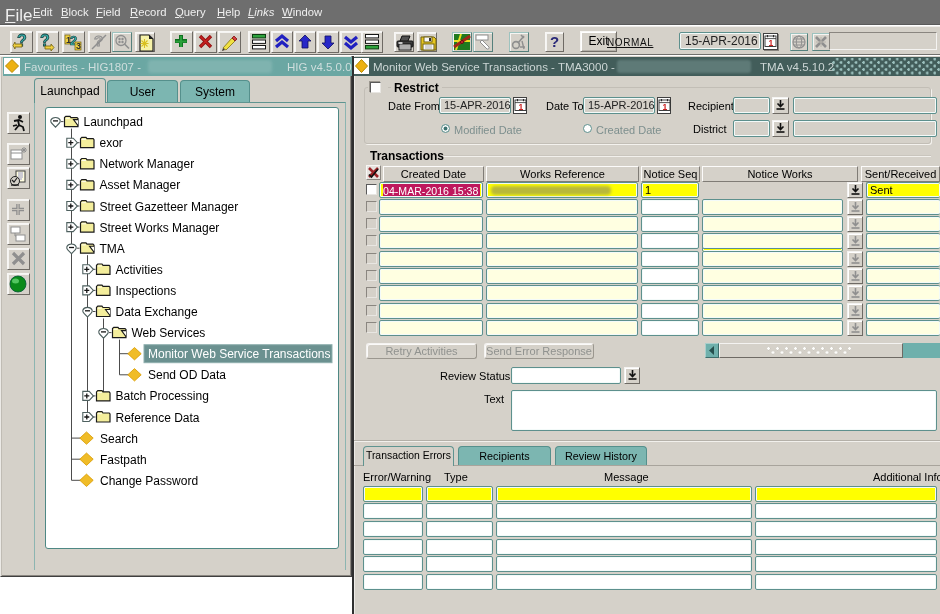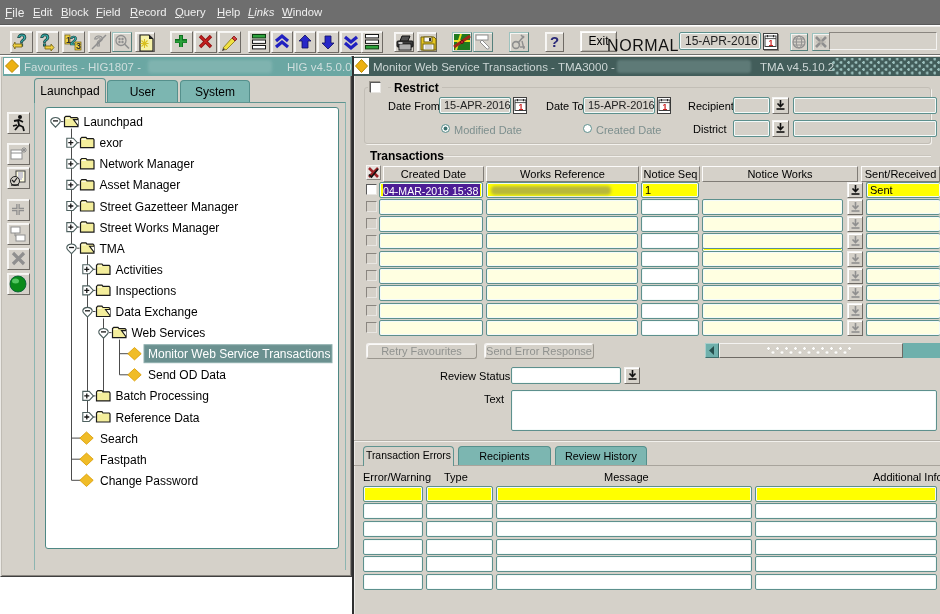--- a/index.html
+++ b/index.html
@@ -9,21 +9,21 @@
 .hdr{position:absolute;background:#d5d1c9;border:1px solid;border-color:#fcfbfa #807c76 #807c76 #fcfbfa;text-align:center;font-size:11px;line-height:14px;overflow:hidden;white-space:nowrap;}
 .lbl{position:absolute;white-space:nowrap;}
 .cb{position:absolute;width:11px;height:11px;background:#fff;border:1px solid;border-color:#5a5a5a #e8e6e2 #e8e6e2 #5a5a5a;box-shadow:-1px -1px 0 #9a968e;}
 .tabA{position:absolute;background:#d5d1c9;border:1px solid #5f9490;border-bottom:none;border-radius:4px 4px 0 0;text-align:center;white-space:nowrap;overflow:hidden;}
 .tabI{position:absolute;background:#7cb6b1;border:1px solid #55908c;border-bottom:none;border-radius:4px 4px 0 0;text-align:center;white-space:nowrap;overflow:hidden;}
 .lov{position:absolute;background:#d5d1c9;border:1px solid;border-color:#f4f3f1 #6e6a64 #6e6a64 #f4f3f1;box-shadow:inset 1px 1px 0 #fff;}
 svg{position:absolute;top:0;left:0;}
 </style></head><body>
 
 <div class="abs" style="left:0;top:0;width:940px;height:25px;background:#6e6e6e;border-bottom:1px solid #5a5a5a;"></div>
-<div class="lbl" style="left:5px;top:6px;font-size:12px;color:#efefef;"><span style="text-decoration:underline;">F</span>ile</div>
+<div class="lbl" style="left:5px;top:6px;font-size:17px;color:#efefef;"><span style="text-decoration:underline;">F</span>ile</div>
 <div class="lbl" style="left:33px;top:6px;font-size:11.3px;color:#efefef;"><span style="text-decoration:underline;">E</span>dit</div>
 <div class="lbl" style="left:61px;top:6px;font-size:11.3px;color:#efefef;"><span style="text-decoration:underline;">B</span>lock</div>
 <div class="lbl" style="left:96px;top:6px;font-size:11.3px;color:#efefef;"><span style="text-decoration:underline;">F</span>ield</div>
 <div class="lbl" style="left:130px;top:6px;font-size:11.3px;color:#efefef;"><span style="text-decoration:underline;">R</span>ecord</div>
 <div class="lbl" style="left:175px;top:6px;font-size:11.3px;color:#efefef;"><span style="text-decoration:underline;">Q</span>uery</div>
 <div class="lbl" style="left:217px;top:6px;font-size:11.3px;color:#efefef;"><span style="text-decoration:underline;">H</span>elp</div>
 <div class="lbl" style="left:248px;top:6px;font-size:11.3px;color:#efefef;font-style:italic;"><span style="text-decoration:underline;">L</span>inks</div>
 <div class="lbl" style="left:282px;top:6px;font-size:11.3px;color:#efefef;"><span style="text-decoration:underline;">W</span>indow</div>
 <div class="abs" style="left:0;top:26px;width:940px;height:29px;background:#d5d1c9;border-top:1px solid #efedea;border-bottom:1px solid #71706c;"></div>
 <div class="abs" style="left:10px;top:31px;width:23px;height:22px;background:#d5d1c9;border:1px solid;border-color:#f8f7f5 #6e6a64 #6e6a64 #f8f7f5;box-shadow:inset 1px 1px 0 rgba(255,255,255,.75);">
@@ -163,21 +163,21 @@
       <path d="M8 10 L14 3 M11 2 l3 3" stroke="#8f8f8f" stroke-width="1.6"></path>
       <path d="M12 8 l2 8 M10 14 h5" stroke="#8f8f8f" stroke-width="1.4"></path>
     </svg>
   </div>
 <div class="abs" style="left:545px;top:32px;width:19px;height:20px;background:#d5d1c9;border:1px solid;border-color:#f8f7f5 #6e6a64 #6e6a64 #f8f7f5;box-shadow:inset 1px 1px 0 rgba(255,255,255,.75);">
     <svg width="18" height="18" viewBox="0 0 18 18">
       <text x="4" y="14" font-size="15" font-weight="bold" fill="#282878">?</text>
     </svg>
   </div>
 <div class="btn" style="left:580px;top:31px;width:37px;height:21px;font-size:12px;text-align:center;line-height:19px;">Exit</div>
-<div class="lbl" style="left:607px;top:37px;font-size:16px;letter-spacing:0.6px;color:#111;">NORMAL</div>
+<div class="lbl" style="left:607px;top:37px;font-size:10px;letter-spacing:0.6px;color:#111;text-decoration:underline;">NORMAL</div>
 <div class="fld" style="left:679px;top:32px;width:82px;height:18px;background:#d5d1c9;font-size:12px;line-height:16px;padding-left:5px;color:#222;">15-APR-2016</div>
 <div class="abs" style="left:763px;top:33px;width:15px;height:17px;background:#fff;border:1px solid #404040;box-shadow:1px 1px 0 #8a8680;">
     <svg width="13" height="14" viewBox="0 0 13 14">
       <rect x="1" y="2" width="11" height="10.5" fill="#fff" stroke="#2a2a2a" stroke-width="0.9"></rect>
       <path d="M1 4.6 h11" stroke="#2a2a2a" stroke-width="0.8"></path>
       <path d="M3.5 1 v2.2 M9.5 1 v2.2" stroke="#2a2a2a" stroke-width="1.1"></path>
       <text x="4.6" y="11.5" font-size="8.5" font-weight="bold" fill="#cc2222">1</text>
     </svg>
   </div>
 <div class="abs" style="left:790px;top:33px;width:18px;height:18px;background:#d5d1c9;border:1px solid;border-color:#9dc3bf #55807c #55807c #9dc3bf;box-shadow:inset 1px 1px 0 rgba(255,255,255,.75);">
@@ -490,21 +490,21 @@
       <path d="M2 8.5 L4.5 11 L11 3" stroke="#101010" stroke-width="1.6" fill="none"></path>
     </svg>
   </div>
 <div class="hdr" style="left:383px;top:166px;width:101px;height:16px;">Created Date</div>
 <div class="hdr" style="left:486px;top:166px;width:153px;height:16px;">Works Reference</div>
 <div class="hdr" style="left:641px;top:166px;width:59px;height:16px;">Notice Seq</div>
 <div class="hdr" style="left:702px;top:166px;width:156px;height:16px;">Notice Works</div>
 <div class="hdr" style="left:861px;top:166px;width:79px;height:16px;">Sent/Received</div>
 <div class="abs" style="left:366px;top:184px;width:11px;height:11px;background:#fff;border:1px solid;border-color:#5a5a5a #e8e6e2 #e8e6e2 #5a5a5a;"></div>
 <div class="fld" style="left:379px;top:181.5px;width:104px;height:16px;background:#ffff00;">
-    <div style="position:absolute;left:3px;top:1px;bottom:1px;width:97px;background:#4c1d95;color:#fff;font-size:10.6px;line-height:12px;white-space:nowrap;padding:1px 0 0 0;">04-MAR-2016 15:38</div>
+    <div style="position:absolute;left:3px;top:1px;bottom:1px;width:97px;background:#be185d;color:#fff;font-size:10.6px;line-height:12px;white-space:nowrap;padding:1px 0 0 0;">04-MAR-2016 15:38</div>
   </div>
 <div class="fld" style="left:486px;top:181.5px;width:152px;height:16px;background:#ffff00;">
     <div style="position:absolute;left:4px;top:3px;width:120px;height:9px;background:#b8b83a;border-radius:4px;filter:blur(1.5px);"></div>
   </div>
 <div class="fld" style="left:641px;top:181.5px;width:58px;height:16px;background:#ffff00;font-size:11px;line-height:14px;padding-left:3px;">1</div>
 <div class="fld" style="left:702px;top:190px;width:141px;height:16px;background:#ffff00;font-size:11px;line-height:14px;padding-left:18px;margin-top:46px;">Initial Notice</div>
 <div class="lov" style="left:847px;top:181.5px;width:16px;height:16px;">
     <svg width="15" height="14" viewBox="0 0 15 14">
       <path d="M7.5 2 v6 M4.5 5.5 L7.5 8.5 L10.5 5.5" stroke="#101010" stroke-width="1.6" fill="none"></path>
       <path d="M3.5 11 h8" stroke="#101010" stroke-width="1.6"></path>
@@ -600,21 +600,21 @@
 <div class="fld" style="left:486px;top:319.9px;width:152px;height:16px;background:#ffffe1;"></div>
 <div class="fld" style="left:641px;top:319.9px;width:58px;height:16px;background:#fff;"></div>
 <div class="fld" style="left:702px;top:319.9px;width:141px;height:16px;background:#ffffe1;"></div>
 <div class="lov" style="left:847px;top:319.9px;width:16px;height:16px;">
     <svg width="15" height="14" viewBox="0 0 15 14">
       <path d="M7.5 2 v6 M4.5 5.5 L7.5 8.5 L10.5 5.5" stroke="#8f8f8f" stroke-width="1.6" fill="none"></path>
       <path d="M3.5 11 h8" stroke="#8f8f8f" stroke-width="1.6"></path>
     </svg>
   </div>
 <div class="fld" style="left:866px;top:319.9px;width:74px;height:16px;background:#ffffe1;border-right:none;"></div>
-<div class="abs" style="left:366px;top:343px;width:111px;height:16px;text-align:center;line-height:14px;color:#90928f;background:#d5d1c9;border:1px solid;border-color:#f4f3f1 #9b978f #9b978f #f4f3f1;border-radius:3px;box-shadow:inset 1px 1px 0 #fbfaf9;">Retry Favourites</div>
+<div class="abs" style="left:366px;top:343px;width:111px;height:16px;text-align:center;line-height:14px;color:#90928f;background:#d5d1c9;border:1px solid;border-color:#f4f3f1 #9b978f #9b978f #f4f3f1;border-radius:3px;box-shadow:inset 1px 1px 0 #fbfaf9;">Retry Activities</div>
 <div class="abs" style="left:484px;top:343px;width:110px;height:16px;text-align:center;line-height:14px;color:#90928f;background:#d5d1c9;border:1px solid;border-color:#f4f3f1 #9b978f #9b978f #f4f3f1;border-radius:3px;box-shadow:inset 1px 1px 0 #fbfaf9;">Send Error Response</div>
 <div class="abs" style="left:705px;top:343px;width:235px;height:15px;background:#6fb0ac;"></div>
 <div class="abs" style="left:705px;top:343px;width:14px;height:15px;background:#6fb0ac;border:1px solid;border-color:#a8cecb #3d6d6a #3d6d6a #a8cecb;">
     <svg width="12" height="13">
       <path d="M8 2 L3 6.5 L8 11 Z" fill="#26504e"></path>
     </svg>
   </div>
 <div class="abs" style="left:719px;top:343px;width:184px;height:15px;background:#d5d1c9;border:1px solid;border-color:#f4f3f1 #6e6a64 #6e6a64 #f4f3f1;"></div>
 <div class="abs" style="left:767px;top:347px;width:84px;height:8px;background-image:radial-gradient(circle at 1.5px 1.5px,#fdfdfb 1.2px,#b0aca4 1.7px,transparent 2.1px),radial-gradient(circle at 1.5px 1.5px,#fdfdfb 1.2px,#b0aca4 1.7px,transparent 2.1px);background-size:9px 8px,9px 8px;background-position:0 0,4.5px 4px;"></div>
 <div class="lbl" style="left:440px;top:370px;">Review Status</div>

